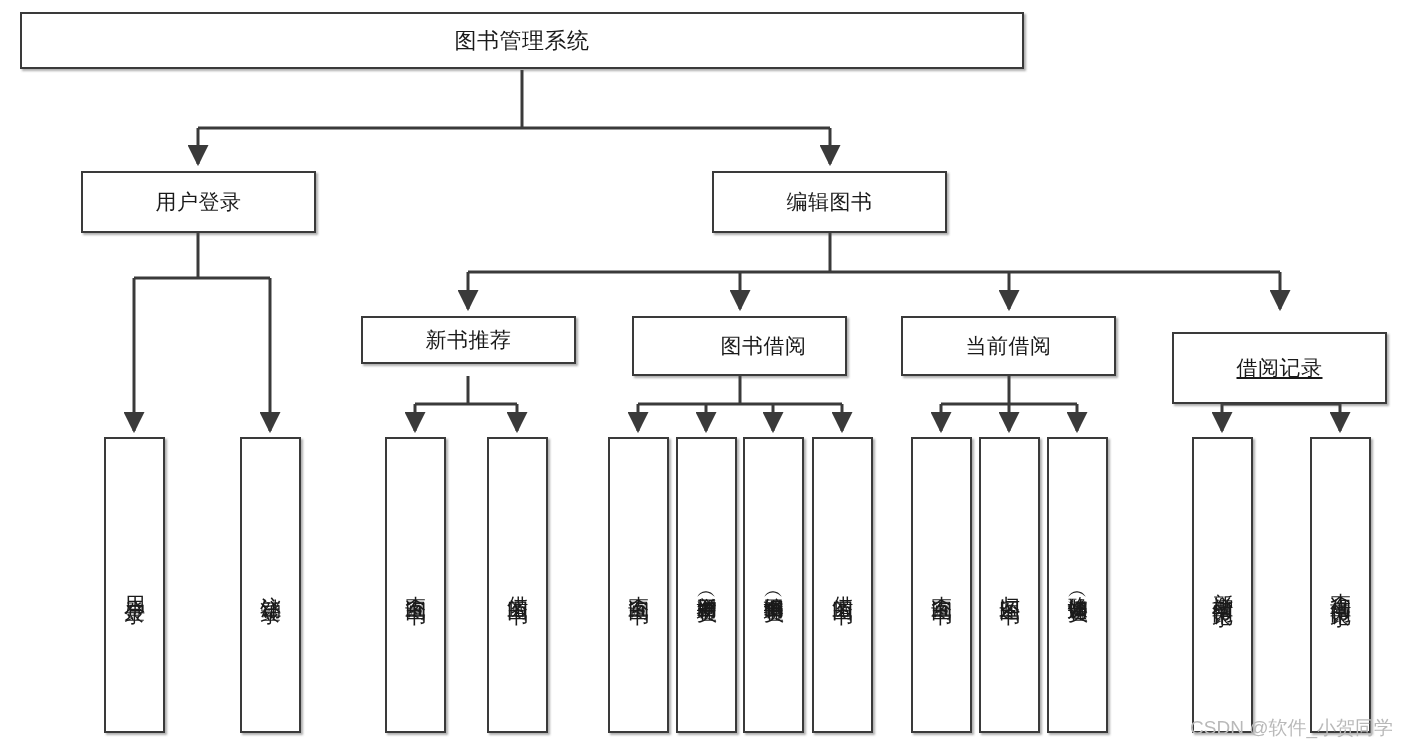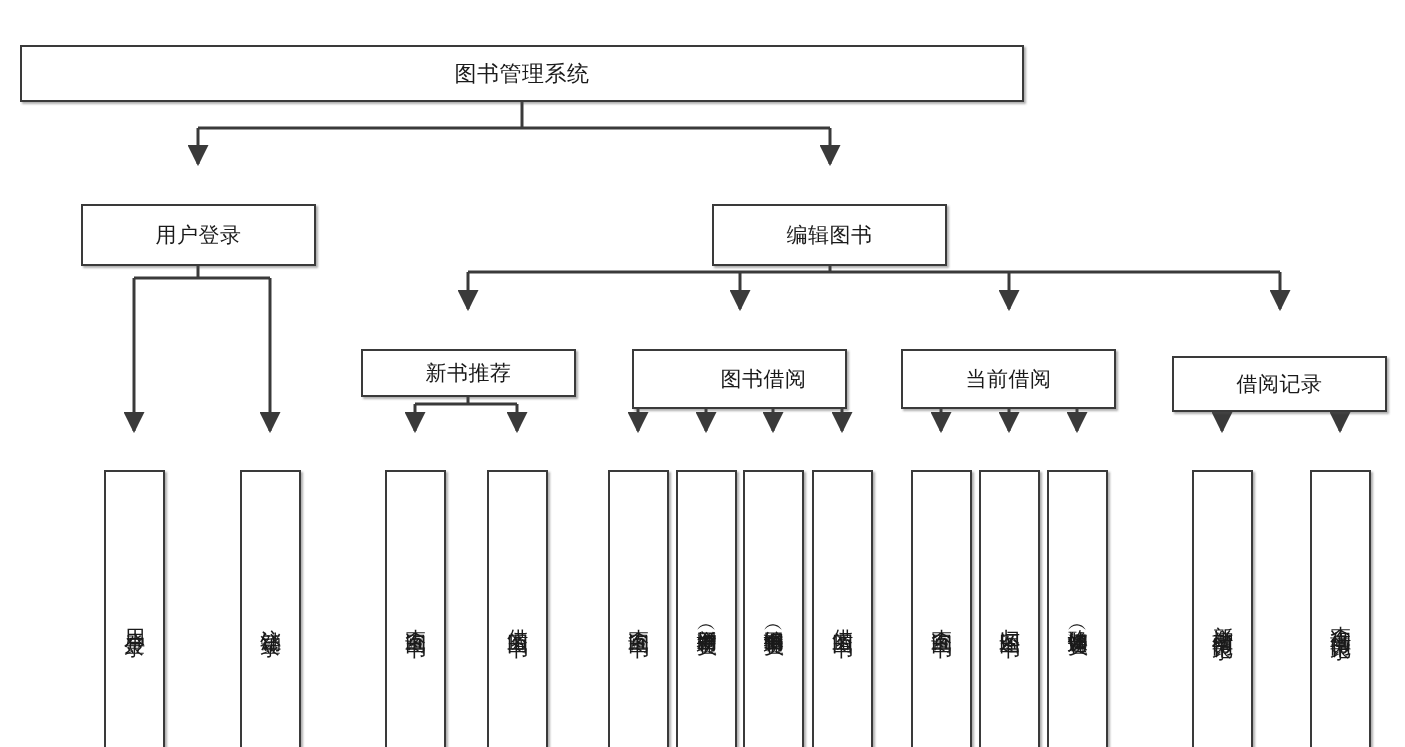--- a/index.html
+++ b/index.html
@@ -31,21 +31,20 @@
   .node {
     position: absolute;
     box-sizing: border-box;
     background: #ffffff;
     border: 2px solid #3a3a3a;
     box-shadow: 2px 2px 2px rgba(80,80,80,0.45);
     display: flex;
     align-items: center;
     justify-content: center;
     color: #1a1a1a;
-    margin-top: 33px;
   }
   .node .label {
     font-size: 21px;
     line-height: 1.15;
     letter-spacing: 0.5px;
     white-space: nowrap;
   }
   
   .node.root .label { font-size: 22px; }
   .node.level2 .label { font-size: 21px; }
@@ -156,21 +155,21 @@
   </div>
 
   <div class="node level3" style="left:632px; top:316px; width:215px; height:60px;padding-left:48px;">
     <span class="label">图书借阅</span>
   </div>
 
   <div class="node level3" style="left:901px; top:316px; width:215px; height:60px;">
     <span class="label">当前借阅</span>
   </div>
 
-  <div class="node level3" style="left:1172px; top:323px; width:215px; height:56px;">
+  <div class="node level3" style="left:1172px; top:332px; width:215px; height:72px;text-decoration:underline;">
     <span class="label">借阅记录</span>
   </div>
 
   <div class="node leaf" style="left:104px; top:437px; width:61px; height:296px;">
     <span class="label">用户登录</span>
   </div>
 
   <div class="node leaf" style="left:240px; top:437px; width:61px; height:296px;">
     <span class="label">注销登录</span>
   </div>
@@ -212,14 +211,15 @@
   </div>
 
   <div class="node leaf" style="left:1192px; top:437px; width:61px; height:296px;">
     <span class="label">新增借阅记录</span>
   </div>
 
   <div class="node leaf" style="left:1310px; top:437px; width:61px; height:296px;">
     <span class="label">查询借阅记录</span>
   </div>
 
+  <div id="watermark">CSDN @软件_小贺同学</div>
 
 </div>
 
 </body></html>

